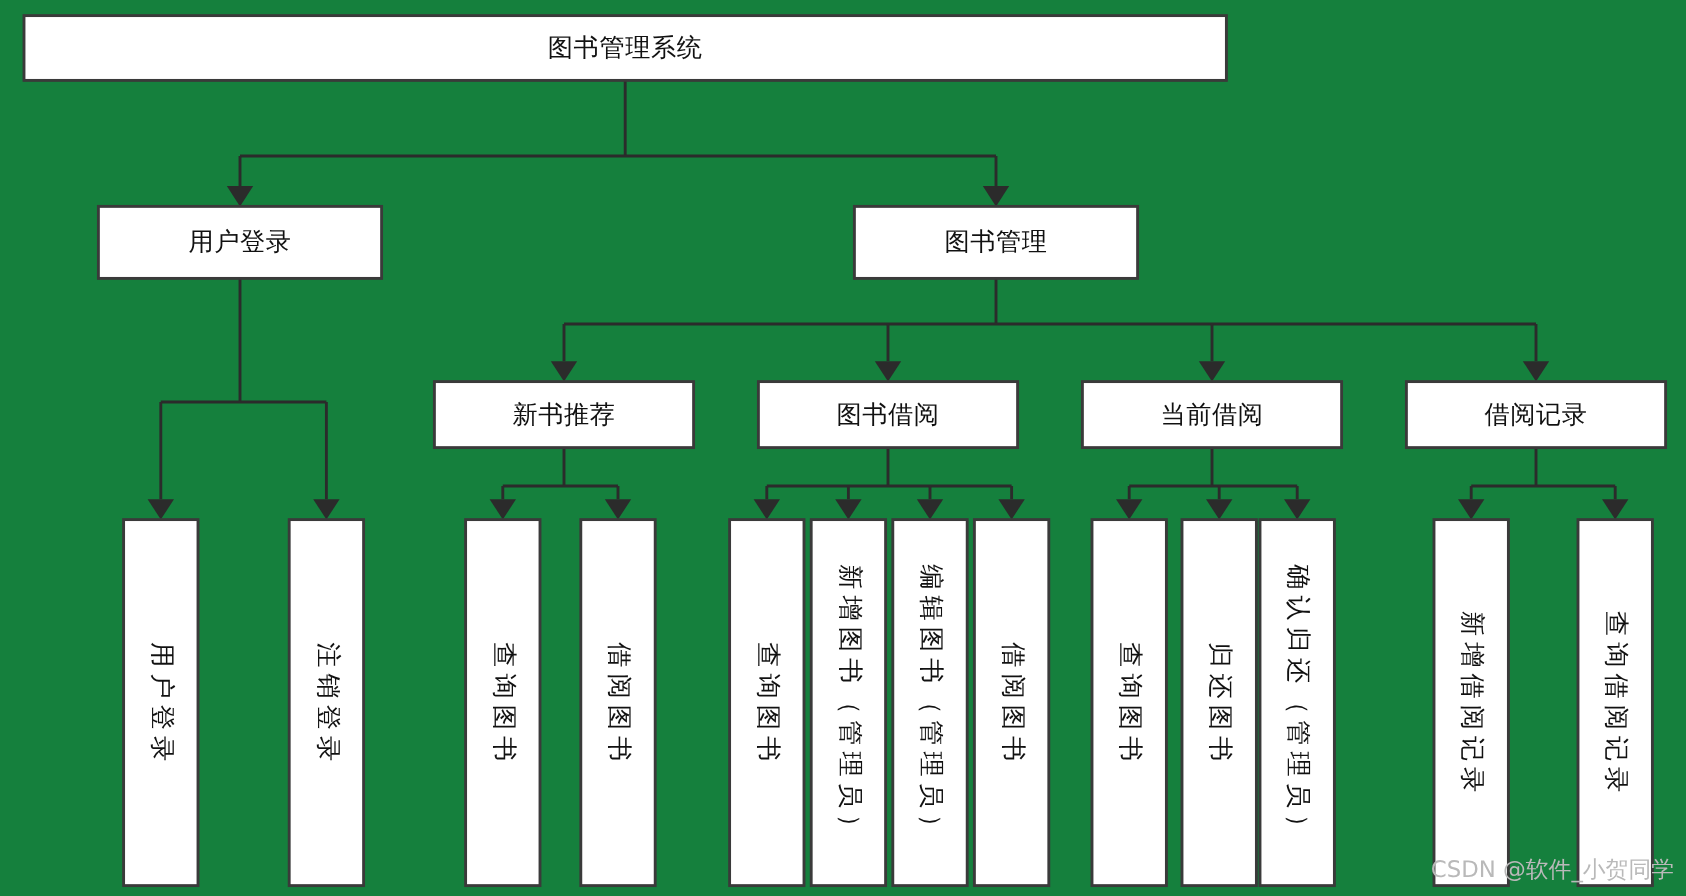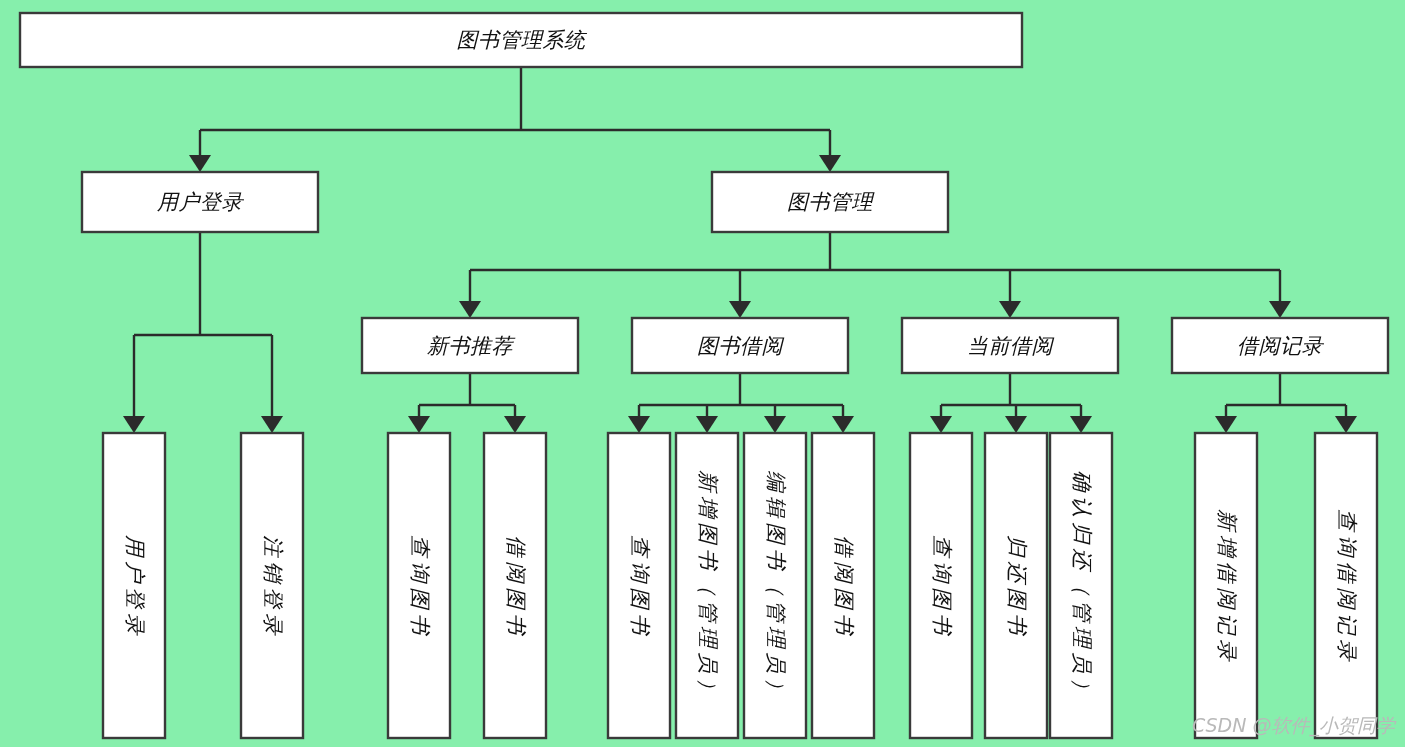--- a/index.html
+++ b/index.html
@@ -8,23 +8,22 @@
     padding: 0;
     background: #ffffff;
   }
   body {
     font-family: "DejaVu Sans", "Liberation Sans", sans-serif;
   }
   #diagram-root {
     position: relative;
     width: 1405px;
     height: 747px;
-    background: #86efac;
+    background: #15803d;
     overflow: hidden;
-    font-style: italic;
   }
   svg.diagram-canvas {
     position: absolute;
     left: 0;
     top: 0;
     width: 1405px;
     height: 747px;
     display: block;
   }
   .node-box {

